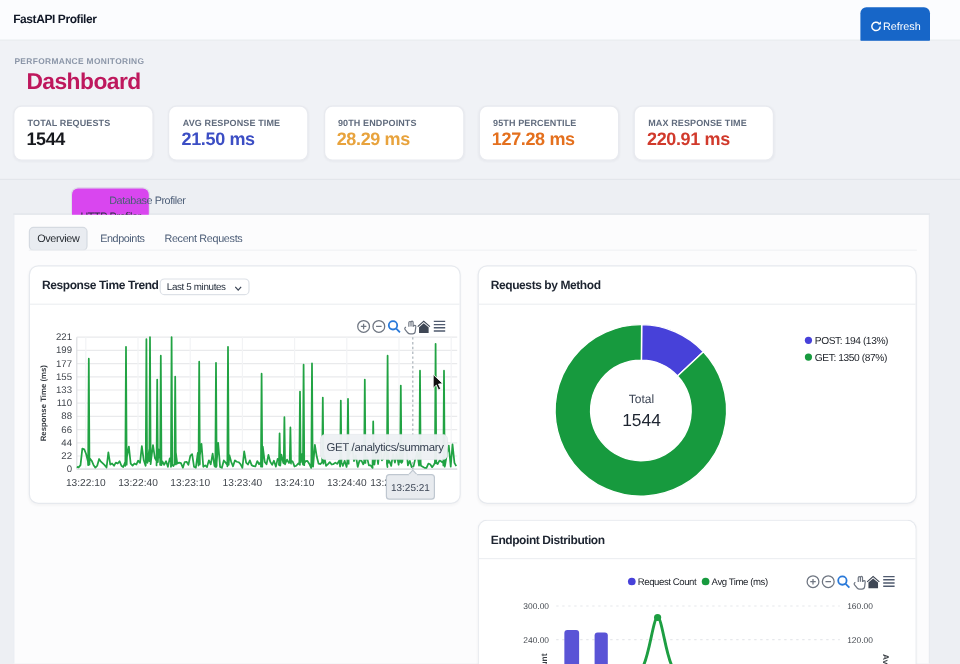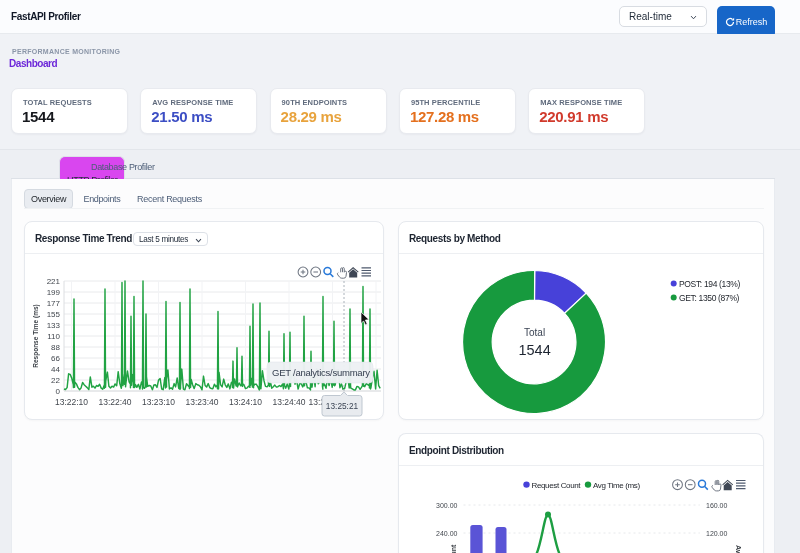--- a/index.html
+++ b/index.html
@@ -3,21 +3,21 @@
 <meta charset="utf-8">
 <style>
 * { margin:0; padding:0; box-sizing:border-box; }
 html,body { width:800px; height:553px; overflow:hidden; font-family:"Liberation Sans",sans-serif; background:#edeff3; }
 #hdr { position:absolute; left:0; top:0; width:800px; height:34px; background:#fbfcfe; border-bottom:1px solid #e7eaee; }
 #hdr h1 { position:absolute; left:11px; top:11px; font-size:10px; font-weight:700; letter-spacing:-0.35px; color:#111827; }
 #sel-rt { position:absolute; left:619px; top:6px; width:88px; height:21px; background:#fff; border:1px solid #d8dce2; border-radius:5px; font-size:10px; color:#1f2937; line-height:19px; padding-left:9px; }
 #btn-refresh { position:absolute; left:717px; top:6px; width:58px; height:32px; background:#1766c8; border-radius:5px; color:#fff; font-size:9px; display:flex; align-items:center; justify-content:center; gap:1px; }
 #hero { position:absolute; left:0; top:34px; width:800px; height:116px; background:#f0f2f6; border-bottom:1px solid #e3e6eb; }
 #hero .kicker { position:absolute; left:12px; top:14px; font-size:7px; font-weight:700; letter-spacing:0.28px; color:#8b96a8; }
-#hero h2 { position:absolute; left:9px; top:24px; font-size:10px; font-weight:700; letter-spacing:-0.45px; color:#6d28d9; }
+#hero h2 { position:absolute; left:22px; top:24px; font-size:19px; font-weight:700; letter-spacing:-0.45px; color:#be185d; }
 .mcard { position:absolute; top:54px; width:117px; height:46px; background:#fff; border:1px solid #e8eaef; border-radius:7px; box-shadow:0 1px 2px rgba(16,24,40,.04); }
 .mcard .lbl { position:absolute; left:11px; top:9px; font-size:7.5px; font-weight:700; letter-spacing:0.1px; color:#606b7d; white-space:nowrap; }
 .mcard .val { position:absolute; left:10px; top:18.5px; font-size:15px; font-weight:700; letter-spacing:-0.3px; white-space:nowrap; }
 #navtabs { position:absolute; left:11px; top:156px; width:764px; height:23px; border-bottom:1px solid #dde1e7; }
 .tab-active { position:absolute; left:8px; top:0; height:23px; background:#d946ef; border:1px solid #dde1e7; border-bottom:none; border-radius:6px 6px 0 0; font-size:9px; letter-spacing:-0.3px; color:#1f2937; padding:12px 7px; line-height:22px;margin-left:40px; }
 .tab-idle { position:absolute; left:80px; top:0; height:23px; font-size:9px; letter-spacing:-0.35px; color:#4c5d77; line-height:22px; }
 #panel { position:absolute; left:11px; top:179px; width:764px; height:374px; background:#fcfcfd; border-left:1px solid #e8ebf0; border-right:1px solid #e8ebf0; }
 .pill { position:absolute; left:12px; top:10px; height:20px; background:#e9ecf1; border:1px solid #d5dae1; border-radius:4px; font-size:9px; letter-spacing:-0.3px; color:#24292f; padding:0 6px; line-height:18px; }
 .sub-idle { position:absolute; top:10px; height:20px; color:#4c5d77; line-height:20px; }
 #subline { position:absolute; left:12px; top:29px; width:740px; border-bottom:1px solid #f0f2f4; }
@@ -29,25 +29,20 @@
 #card-scd { left:12px; top:254px; width:360px; height:121px; border-bottom:none; border-radius:8px 8px 0 0; }
 #card-epd { left:386px; top:254px; width:366px; height:121px; border-bottom:none; border-radius:8px 8px 0 0; }
 #sel-5m { position:absolute; left:108px; top:9.5px; width:75px; height:14.5px; background:#fff; border:1px solid #dde1e7; border-radius:4px; font-size:8.2px; letter-spacing:-0.3px; color:#1f2937; line-height:13px; padding-left:5px; }
 svg { display:block; }
 text { font-family:"Liberation Sans",sans-serif; }
 </style>
 </head>
 <body>
 <div id="hdr">
   <h1>FastAPI Profiler</h1>
-  <div id="sel-rt">Real-time
-    <svg style="position:absolute;right:9px;top:7px" width="7" height="7" viewBox="0 0 10 10">
-        <path d="M1.5 3 L5 6.8 L8.5 3" stroke="#3c4656" stroke-width="1.4" fill="none"></path>
-      </svg>
-  </div>
   <div id="btn-refresh">
       <svg width="10" height="10" viewBox="0 0 16 16">
         <path d="M13.6 8a5.6 5.6 0 1 1-1.64-3.96" stroke="#fff" stroke-width="2" fill="none"></path>
         <path d="M14.6 1.2 L14.6 5.4 L10.4 5.4 Z" fill="#fff" stroke="none"></path>
       </svg>
       <span>Refresh</span>
     </div>
 </div>
 <div id="hero">
   <div class="kicker">PERFORMANCE MONITORING</div>

